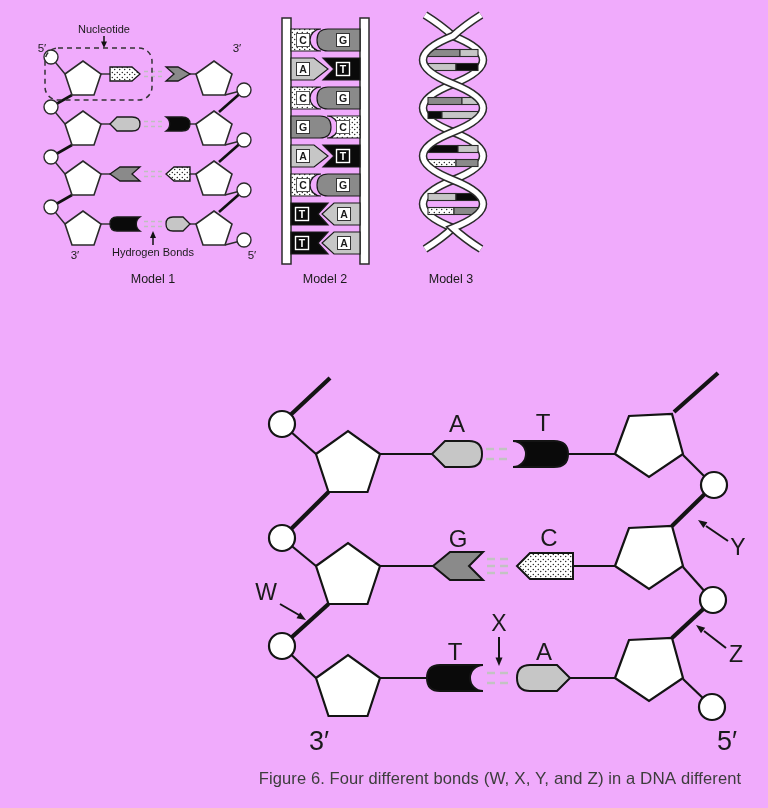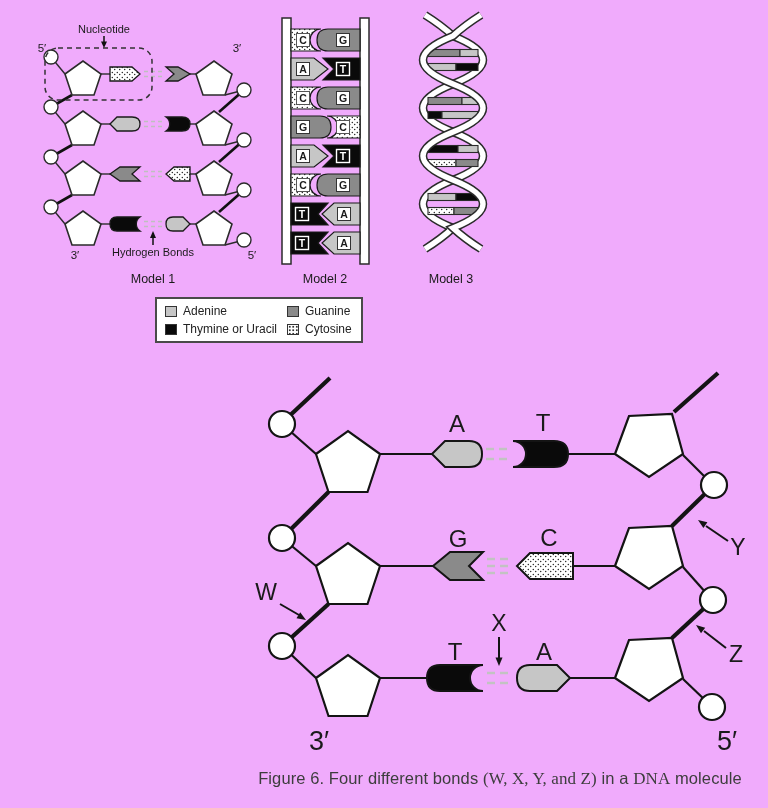--- a/index.html
+++ b/index.html
@@ -23,21 +23,21 @@
   .legend-label{font-size:12px;color:#222;white-space:nowrap}
   .sw{width:12px;height:11px;border:1.4px solid #333;box-sizing:border-box;flex:0 0 auto}
   .sw-adenine{background:#c6c6c6}
   .sw-guanine{background:#8a8a8a}
   .sw-thymine{background:#0a0a0a}
   .sw-cytosine{background-color:#fff;
      background-image:radial-gradient(#333 0.8px, rgba(0,0,0,0) 1px);
      background-size:3.5px 3.5px}
   .fig-caption{position:absolute;left:216px;top:769px;width:568px;text-align:center;
                font-size:16.5px;color:#3d3d3d;letter-spacing:.1px}
-  .serif{font-family:Liberation Serif, serif;font-size:17px}
+  .serif{font-family:Liberation Sans, sans-serif;font-size:17px}
 </style>
 </head>
 <body>
 
 <div class="screen">
 
   <svg width="0" height="0" style="position:absolute">
     <defs>
       <pattern id="stip" width="5" height="5" patternUnits="userSpaceOnUse">
         <rect width="5" height="5" fill="#ffffff"></rect>
@@ -264,38 +264,20 @@
           <rect x="56" y="201.5" width="24" height="7" fill="#8a8a8a"></rect>
         </g>
     </g>
     <g>
       <path d="M83,9 Q67,19 55,30 Q-5,54 55,78 Q115,102 55,126 Q-5,150 55,174 Q115,198 55,222 Q67,233 83,243" fill="none" stroke="#2b2b2b" stroke-width="8.5"></path>
       <path d="M83,9 Q67,19 55,30 Q-5,54 55,78 Q115,102 55,126 Q-5,150 55,174 Q115,198 55,222 Q67,233 83,243" fill="none" stroke="#ffffff" stroke-width="5.5"></path>
     </g>
     <text class="t-cap" x="53" y="277" text-anchor="middle">Model 3</text>
   </svg>
 
-  <div class="legend-box">
-    <div class="legend-item">
-      <span class="sw sw-adenine"></span>
-      <span class="legend-label">Adenine</span>
-    </div>
-    <div class="legend-item">
-      <span class="sw sw-guanine"></span>
-      <span class="legend-label">Guanine</span>
-    </div>
-    <div class="legend-item">
-      <span class="sw sw-thymine"></span>
-      <span class="legend-label">Thymine or Uracil</span>
-    </div>
-    <div class="legend-item">
-      <span class="sw sw-cytosine"></span>
-      <span class="legend-label">Cytosine</span>
-    </div>
-  </div>
 
   <svg class="abs" style="left:182px;top:368px" width="586" height="398" viewBox="0 0 586 398">
     <g stroke="#141414" stroke-width="2.2" fill="none">
 
       <g stroke-width="4.2">
         <line x1="148" y1="10" x2="102" y2="53"></line>
         <line x1="146.5" y1="124" x2="100" y2="170"></line>
         <line x1="146.5" y1="236" x2="100" y2="278"></line>
         <line x1="536" y1="5" x2="492" y2="44"></line>
         <line x1="532" y1="117" x2="490" y2="158"></line>
@@ -379,15 +361,15 @@
     <text class="t-bond" x="554" y="294" text-anchor="middle">Z</text>
     <g>
       <line x1="544" y1="280" x2="522" y2="263" stroke="#141414" stroke-width="2"></line>
       <polygon points="514,257 523.2,259.7 519,265.3" fill="#141414"></polygon>
     </g>
 
     <text class="t-prime-big" x="137" y="382" text-anchor="middle">3′</text>
     <text class="t-prime-big" x="545" y="382" text-anchor="middle">5′</text>
   </svg>
 
-  <div class="fig-caption"><span>Figure 6. Four different bonds </span><span class="serif">(W, X, Y, and Z)</span><span> in a </span><span class="serif">DNA</span><span> molecule</span></div>
+  <div class="fig-caption"><span>Figure 6. Four different bonds </span><span class="serif">(W, X, Y, and Z)</span><span> in a </span><span class="serif">DNA</span><span> different</span></div>
 
 </div>
 
 </body></html>

